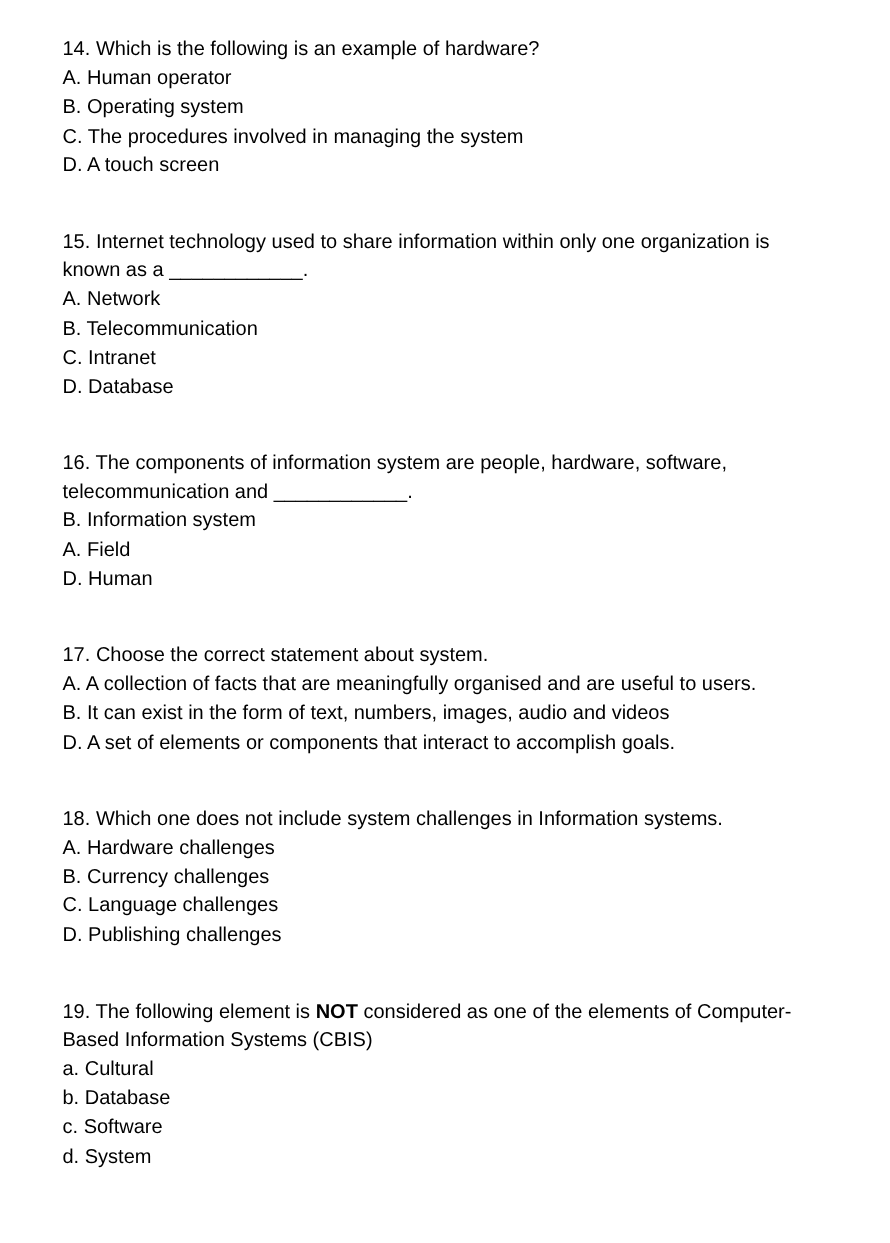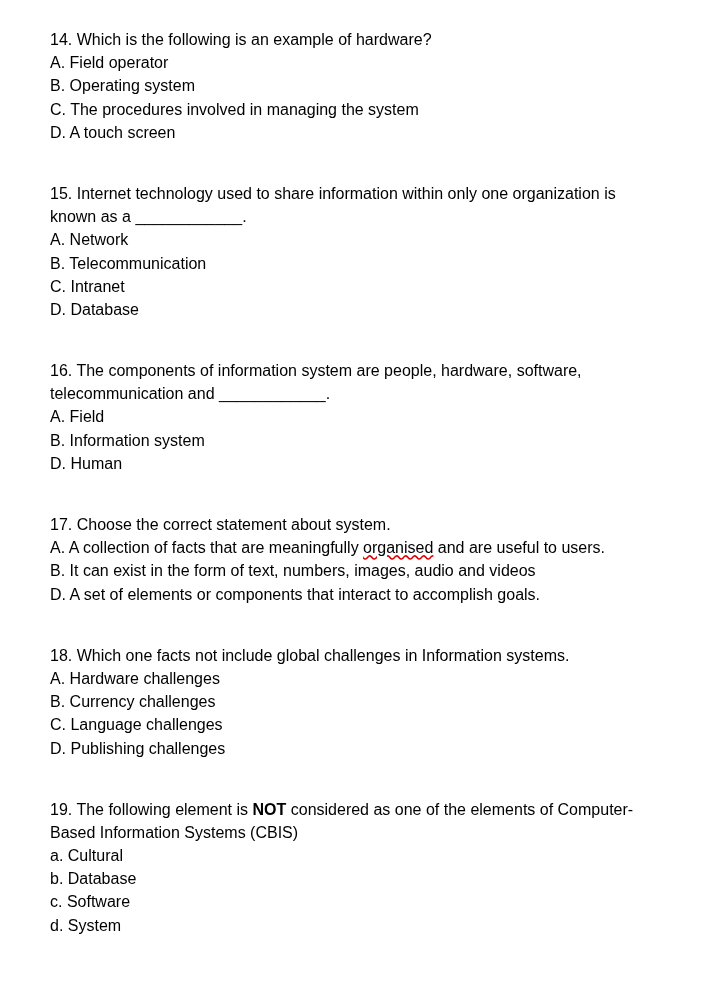--- a/index.html
+++ b/index.html
@@ -16,35 +16,34 @@
       margin-bottom: 38px;
     }
     .question-text {
       margin-bottom: 0;
     }
     .option {
       display: block;
     }
     .bold { font-weight: bold; margin-top: 12px; }
     .squiggle {
-      text-decoration: underline;
       text-decoration-style: wavy;
       text-decoration-color: #d00;
       text-align: center;
     }
   </style>
 </head>
 <body>
 
 <div class="question-block">
   <div class="question-text">
     <span>14.</span>
     <span>Which is the following is an example of hardware?</span>
   </div>
-  <div class="option"><span>A.</span> <span>Field operator</span></div>
+  <div class="option"><span>A.</span> <span>Human operator</span></div>
   <div class="option"><span>B.</span> <span>Operating system</span></div>
   <div class="option"><span>C.</span> <span>The procedures involved in managing the system</span></div>
   <div class="option"><span>D.</span> <span>A touch screen</span></div>
 </div>
 
 <div class="question-block">
   <div class="question-text">
     <span>15.</span>
     <span>Internet technology used to share information within only one organization is known as a ____________.</span>
   </div>
@@ -52,39 +51,39 @@
   <div class="option"><span>B.</span> <span>Telecommunication</span></div>
   <div class="option"><span>C.</span> <span>Intranet</span></div>
   <div class="option"><span>D.</span> <span>Database</span></div>
 </div>
 
 <div class="question-block">
   <div class="question-text">
     <span>16.</span>
     <span>The components of information system are people, hardware, software, telecommunication and ____________.</span>
   </div>
+  <div class="option"><span>B.</span> <span>Information system</span></div>
   <div class="option"><span>A.</span> <span>Field</span></div>
-  <div class="option"><span>B.</span> <span>Information system</span></div>
   <div class="option"><span>D.</span> <span>Human</span></div>
 </div>
 
 <div class="question-block">
   <div class="question-text">
     <span>17.</span>
     <span>Choose the correct statement about system.</span>
   </div>
   <div class="option"><span>A.</span> <span>A collection of facts that are meaningfully </span><span class="squiggle">organised</span><span> and are useful to users.</span></div>
   <div class="option"><span>B.</span> <span>It can exist in the form of text, numbers, images, audio and videos</span></div>
   <div class="option"><span>D.</span> <span>A set of elements or components that interact to accomplish goals.</span></div>
 </div>
 
 <div class="question-block">
   <div class="question-text">
     <span>18.</span>
-    <span>Which one facts not include global challenges in Information systems.</span>
+    <span>Which one does not include system challenges in Information systems.</span>
   </div>
   <div class="option"><span>A.</span> <span>Hardware challenges</span></div>
   <div class="option"><span>B.</span> <span>Currency challenges</span></div>
   <div class="option"><span>C.</span> <span>Language challenges</span></div>
   <div class="option"><span>D.</span> <span>Publishing challenges</span></div>
 </div>
 
 <div class="question-block">
   <div class="question-text">
     <span>19.</span>

